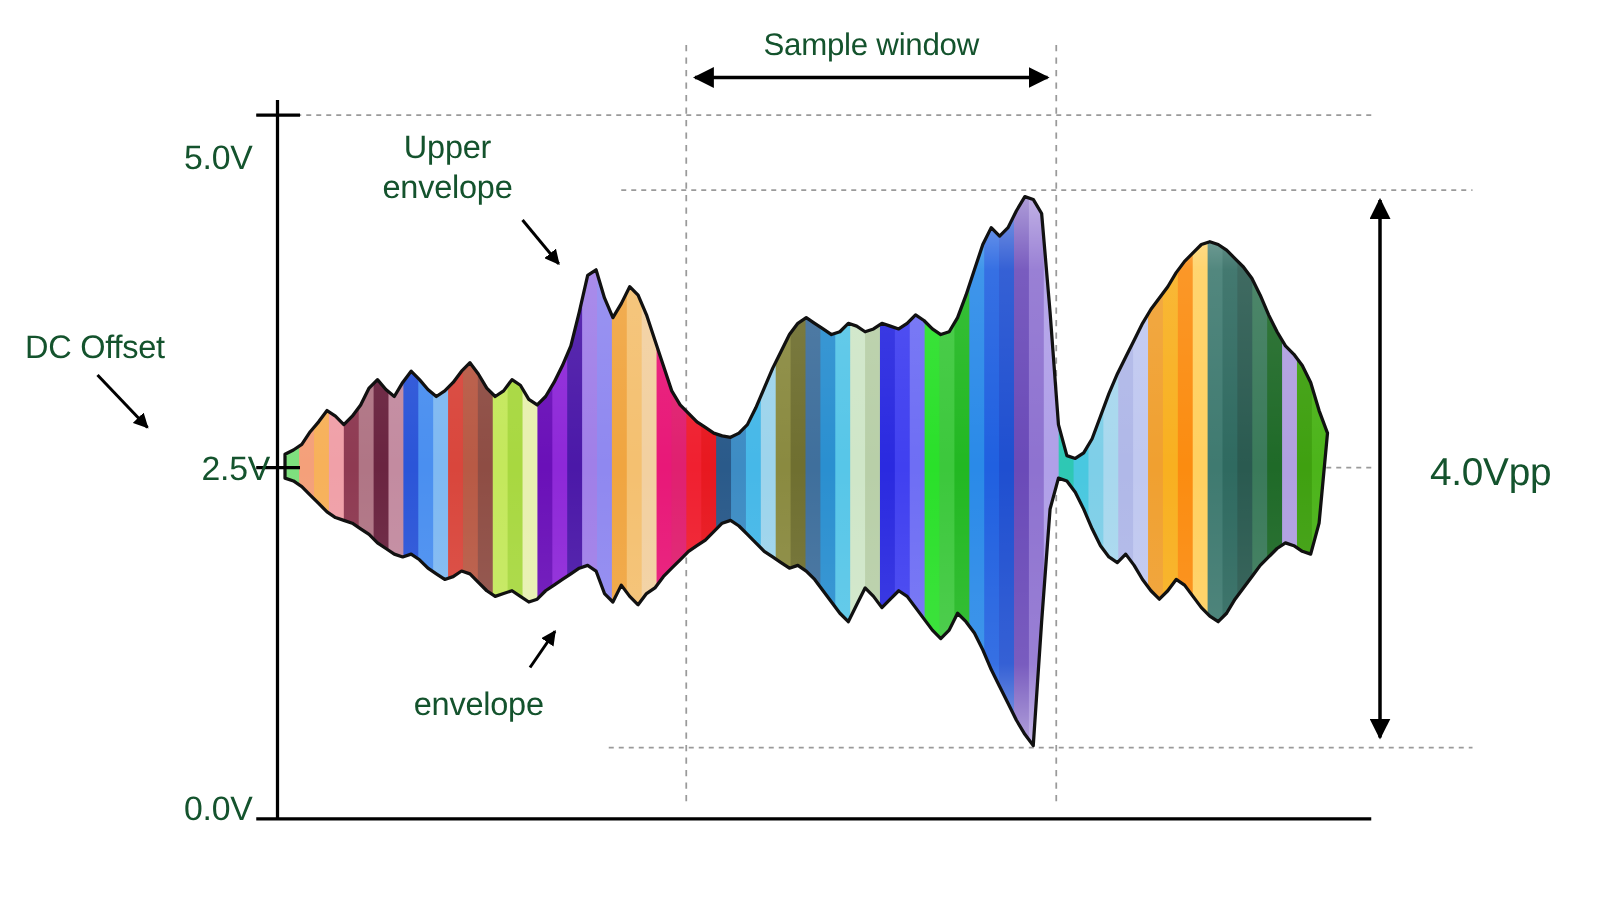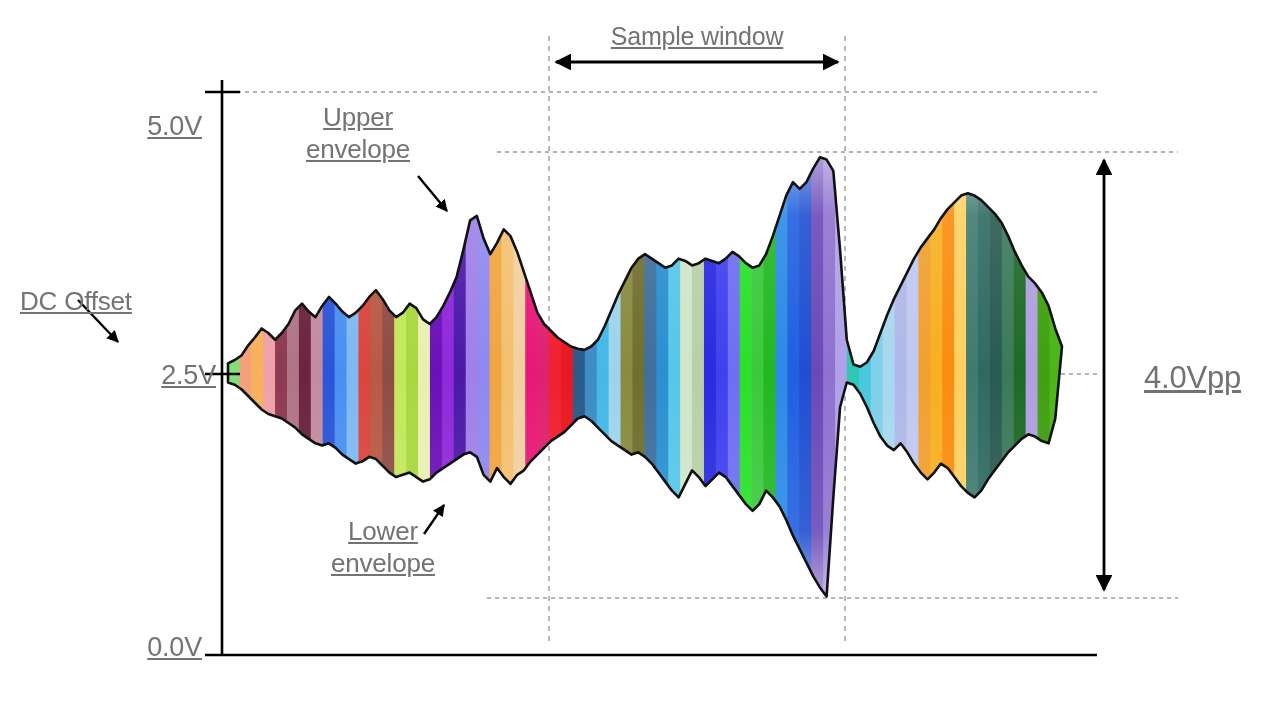--- a/index.html
+++ b/index.html
@@ -23,25 +23,24 @@
   #figure-svg {
     position: absolute;
     left: 0;
     top: 0;
     width: 1280px;
     height: 720px;
   }
   .fig-label {
     position: absolute;
     font-family: "Liberation Sans", sans-serif;
-    color: #737373;
+    color: #14532d;
     white-space: pre;
     line-height: 1.16;
     letter-spacing: -0.2px;
-    text-decoration: underline;
   }
   .axis-tick-label {
     font-size: 27px;
     text-align: right;
   }
   .annot-label {
     font-size: 26px;
   }
   .annot-center {
     text-align: center;
@@ -185,25 +184,24 @@
       <line x1="78" y1="300" x2="118" y2="342" marker-end="url(#arrowFilledSmall)"></line>
       <line x1="418" y1="176" x2="447" y2="211" marker-end="url(#arrowFilledSmall)"></line>
       <line x1="424" y1="534" x2="444" y2="505" marker-end="url(#arrowFilledSmall)"></line>
     </g>
   </svg>
 
   <div class="fig-label axis-tick-label" style="left:118px; top:78px; width:84px;margin-top:33px;">5.0V</div>
   <div class="fig-label axis-tick-label" style="left:132px; top:360px; width:84px;">2.5V</div>
   <div class="fig-label axis-tick-label" style="left:118px; top:632px; width:84px;">0.0V</div>
 
-  <div class="fig-label annot-label" style="left:20px; top:262px;margin-top:24px;">DC Offset</div>
+  <div class="fig-label annot-label" style="left:20px; top:262px;">DC Offset</div>
 
   <div class="fig-label annot-label annot-center" style="left:288px; top:102px; width:140px;">Upper</div>
   <div class="fig-label annot-label annot-center" style="left:288px; top:134px; width:140px;">envelope</div>
 
-  <div class="fig-label annot-label annot-center" style="left:318px; top:516px; width:130px;">Lower</div>
   <div class="fig-label annot-label annot-center" style="left:318px; top:548px; width:130px;">envelope</div>
 
   <div class="fig-label window-label" style="left:549px; top:22px; width:296px;">Sample window</div>
 
   <div class="fig-label vpp-label" style="left:1144px; top:360px;">4.0Vpp</div>
 
 </div>
 
 </body></html>

